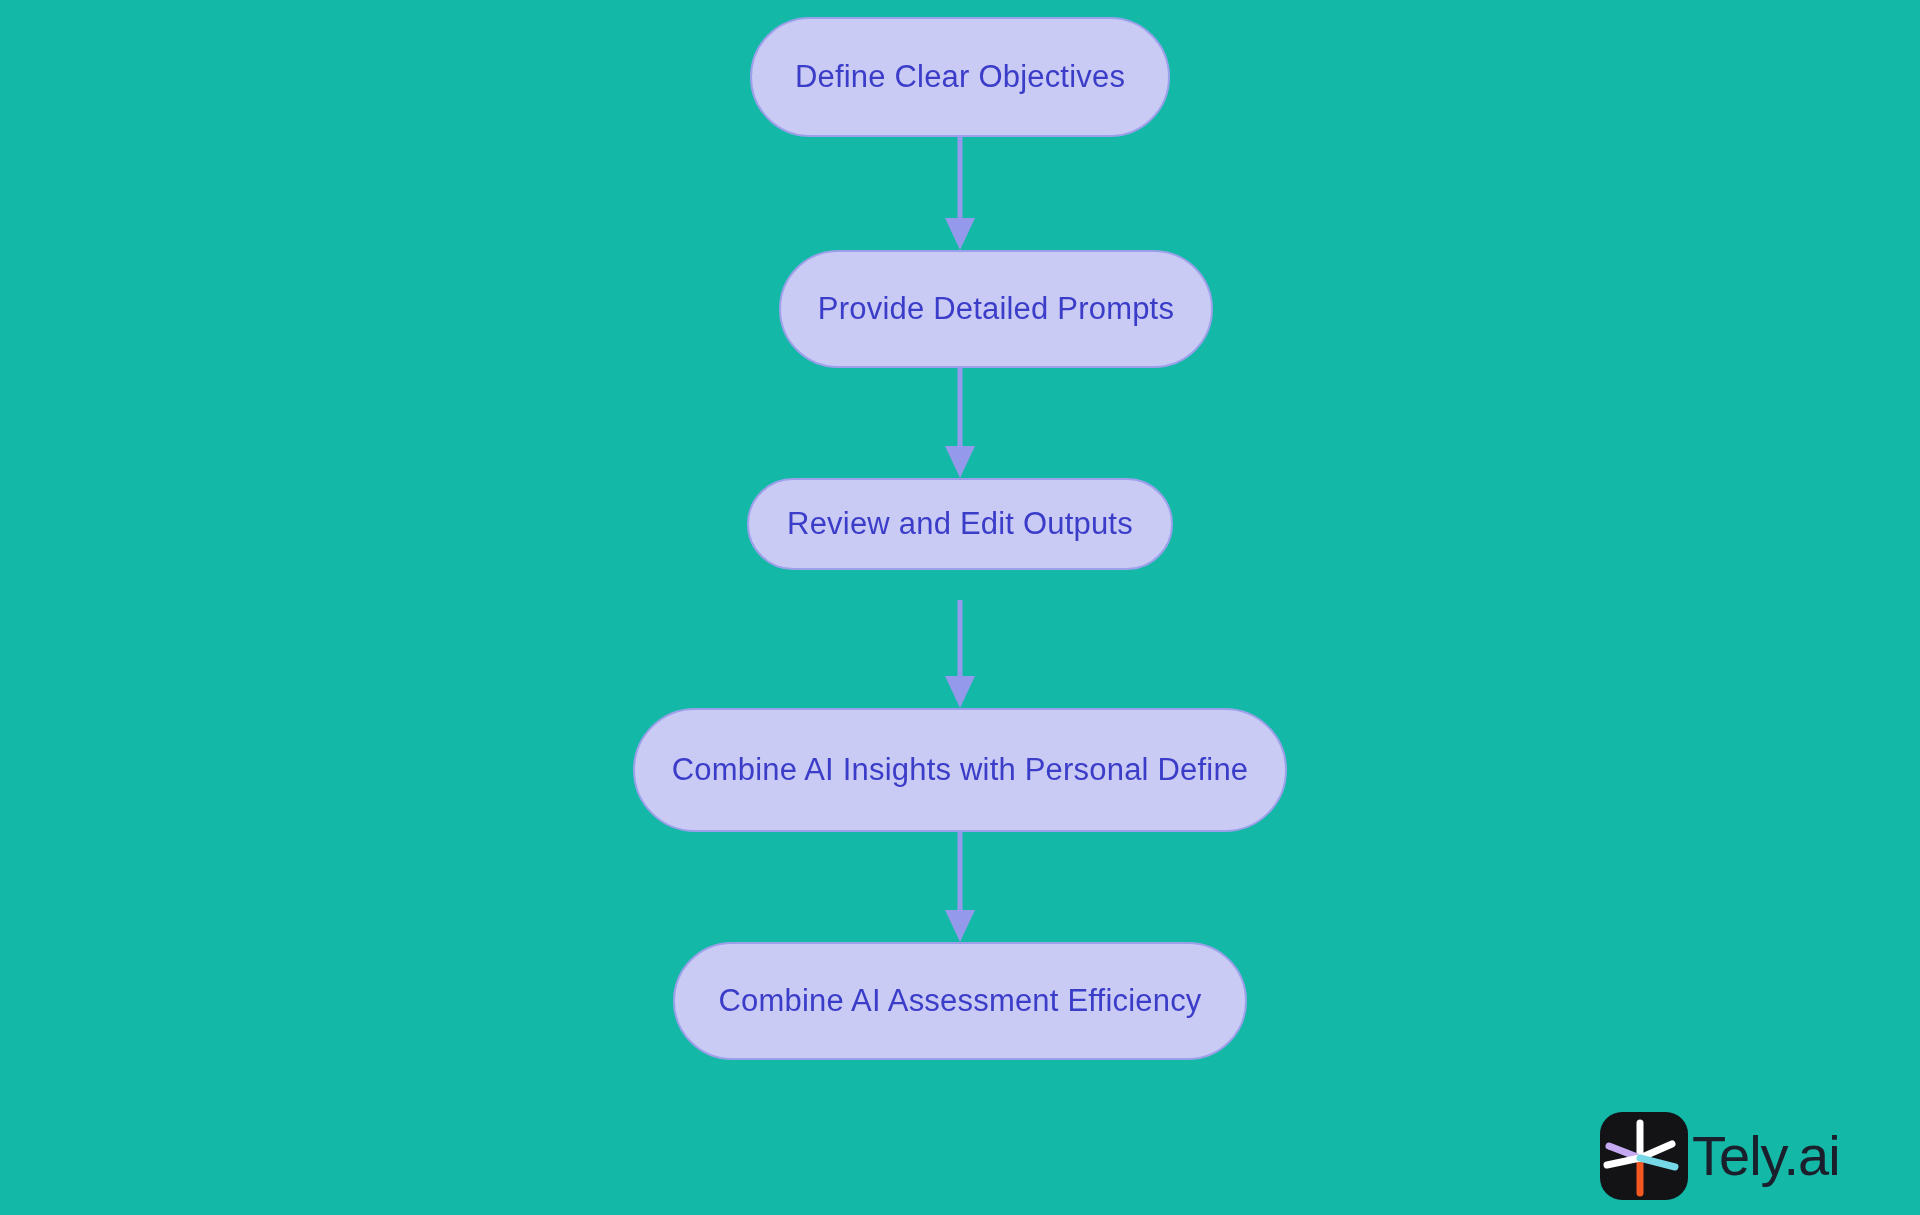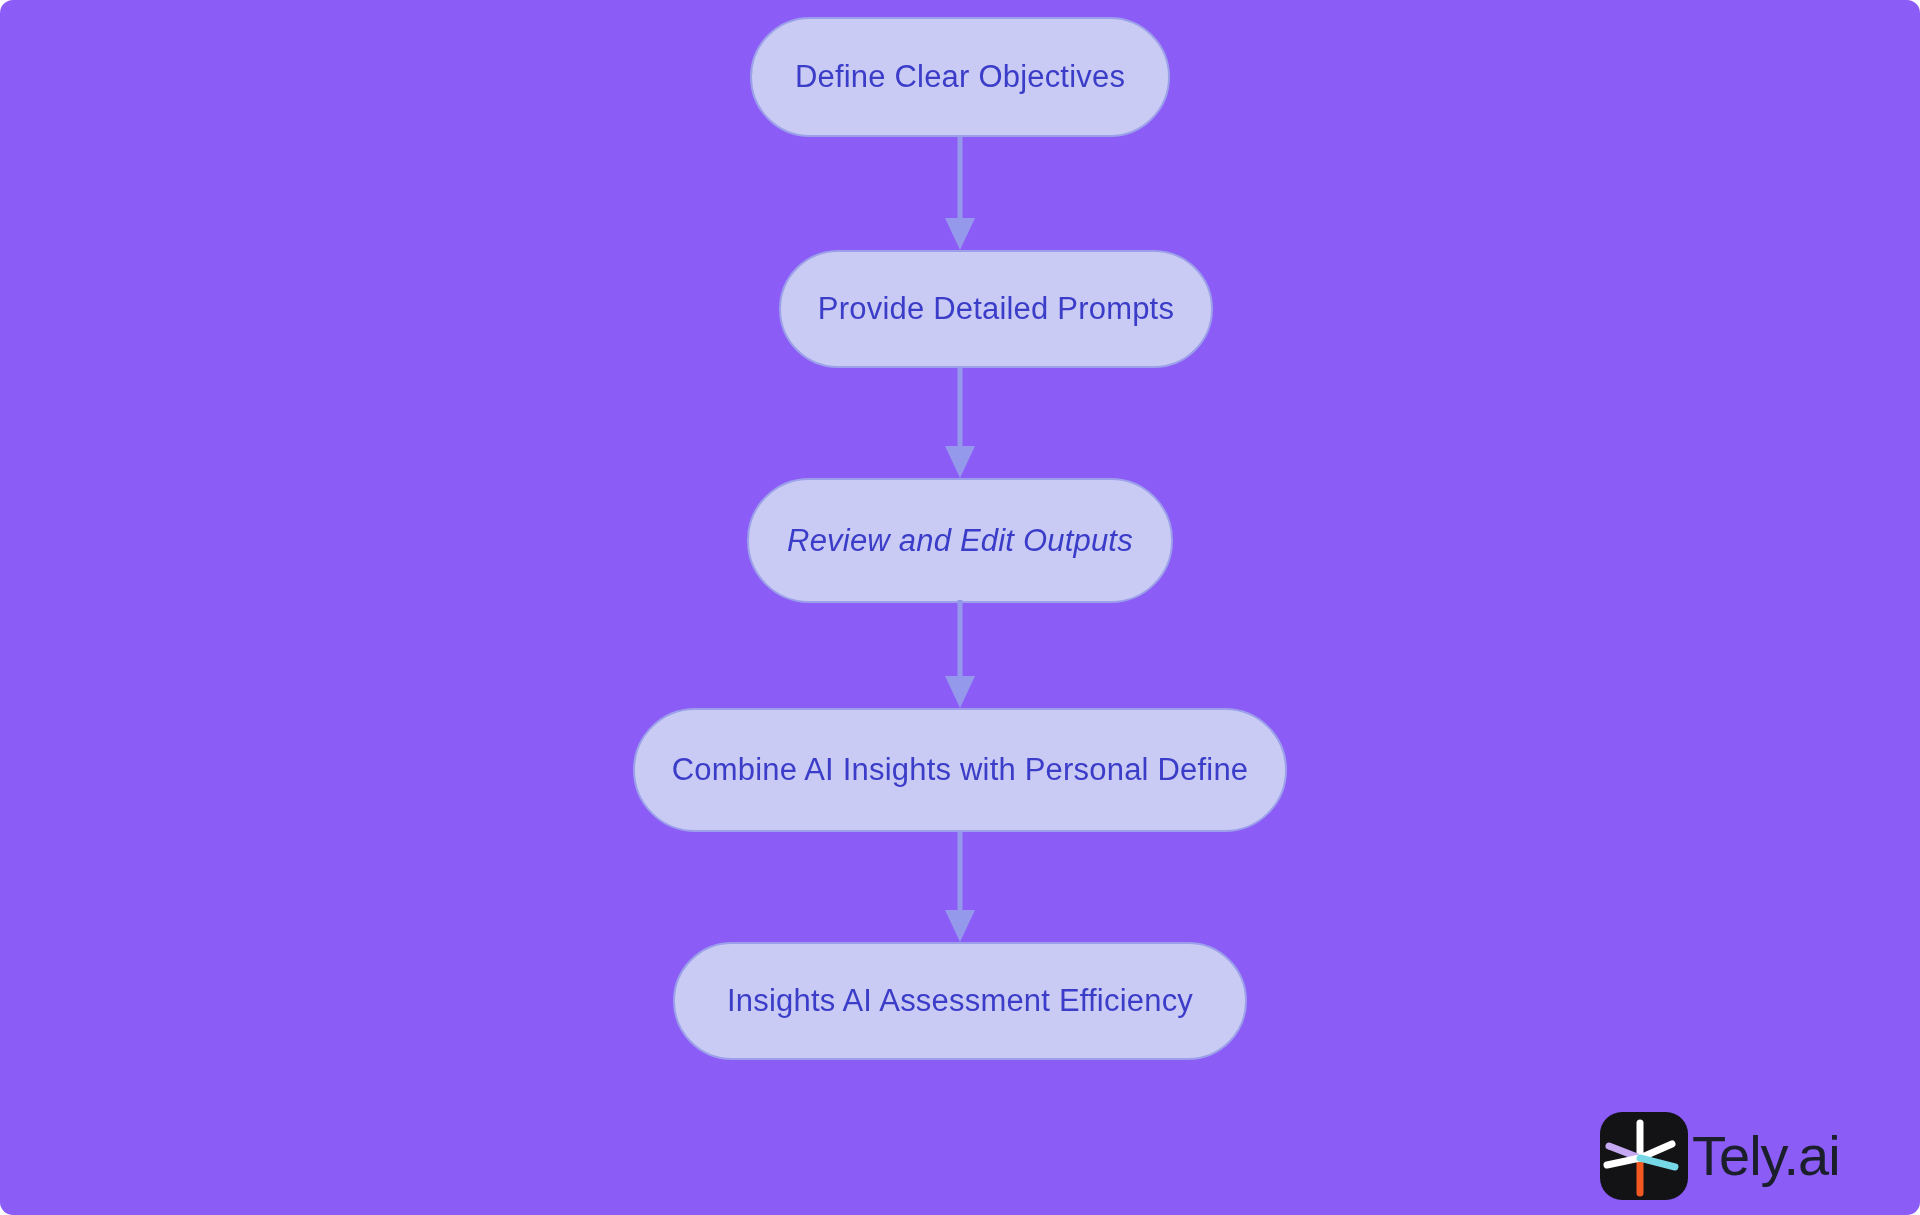--- a/index.html
+++ b/index.html
@@ -13,23 +13,22 @@
     --node-border: #9ca0ea;
     --node-text: #3b3dc9;
     --arrow: #9599ec;
     --logo-tile: #131316;
     --wordmark: #1a1f2b;
   }
   .canvas {
     position: relative;
     width: 1920px;
     height: 1215px;
-    background: #8b5cf6;
+    background: #14b8a6;
     overflow: hidden;
-    border-radius: 13px;
   }
   .flow-node {
     position: absolute;
     box-sizing: border-box;
     background: var(--node-fill);
     border: 2px solid var(--node-border);
     border-radius: 62px;
     display: flex;
     align-items: center;
     justify-content: center;
@@ -83,30 +82,30 @@
 <div class="canvas">
 
   <div class="flow-node" style="left:750px; top:17px; width:420px; height:120px;">
     <span>Define Clear Objectives</span>
   </div>
 
   <div class="flow-node" style="left:779px; top:250px; width:434px; height:118px;">
     <span>Provide Detailed Prompts</span>
   </div>
 
-  <div class="flow-node" style="left:747px; top:478px; width:426px; height:125px;font-style:italic;">
+  <div class="flow-node" style="left:747px; top:478px; width:426px; height:92px;">
     <span>Review and Edit Outputs</span>
   </div>
 
   <div class="flow-node" style="left:633px; top:708px; width:654px; height:124px;">
     <span>Combine AI Insights with Personal Define</span>
   </div>
 
   <div class="flow-node" style="left:673px; top:942px; width:574px; height:118px;">
-    <span>Insights AI Assessment Efficiency</span>
+    <span>Combine AI Assessment Efficiency</span>
   </div>
 
   <div class="edge-stem" style="left:960px; top:137px; height:81px;"></div>
   <div class="edge-head" style="left:960px; top:218px;"></div>
 
   <div class="edge-stem" style="left:960px; top:368px; height:78px;"></div>
   <div class="edge-head" style="left:960px; top:446px;"></div>
 
   <div class="edge-stem" style="left:960px; top:600px; height:76px;"></div>
   <div class="edge-head" style="left:960px; top:676px;"></div>

